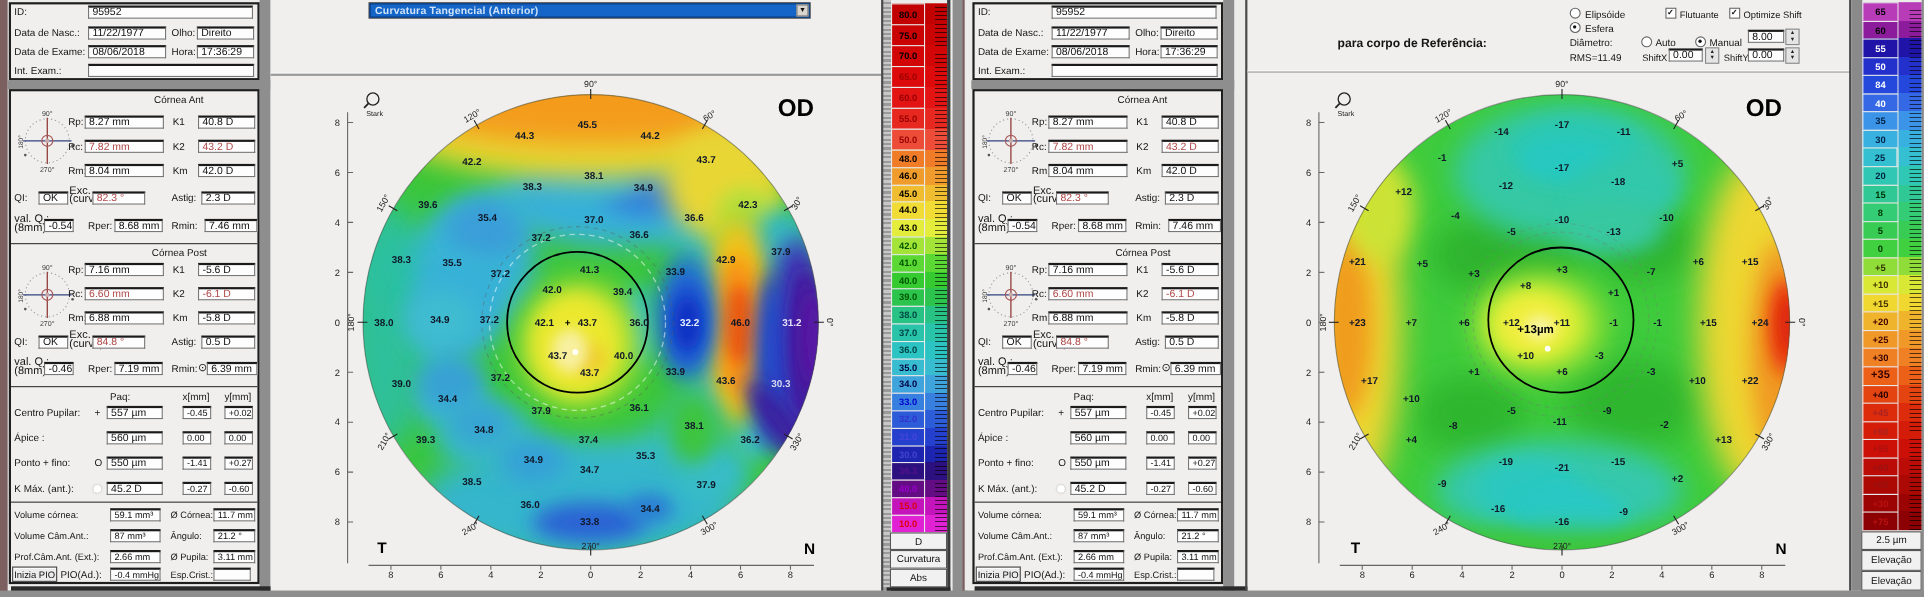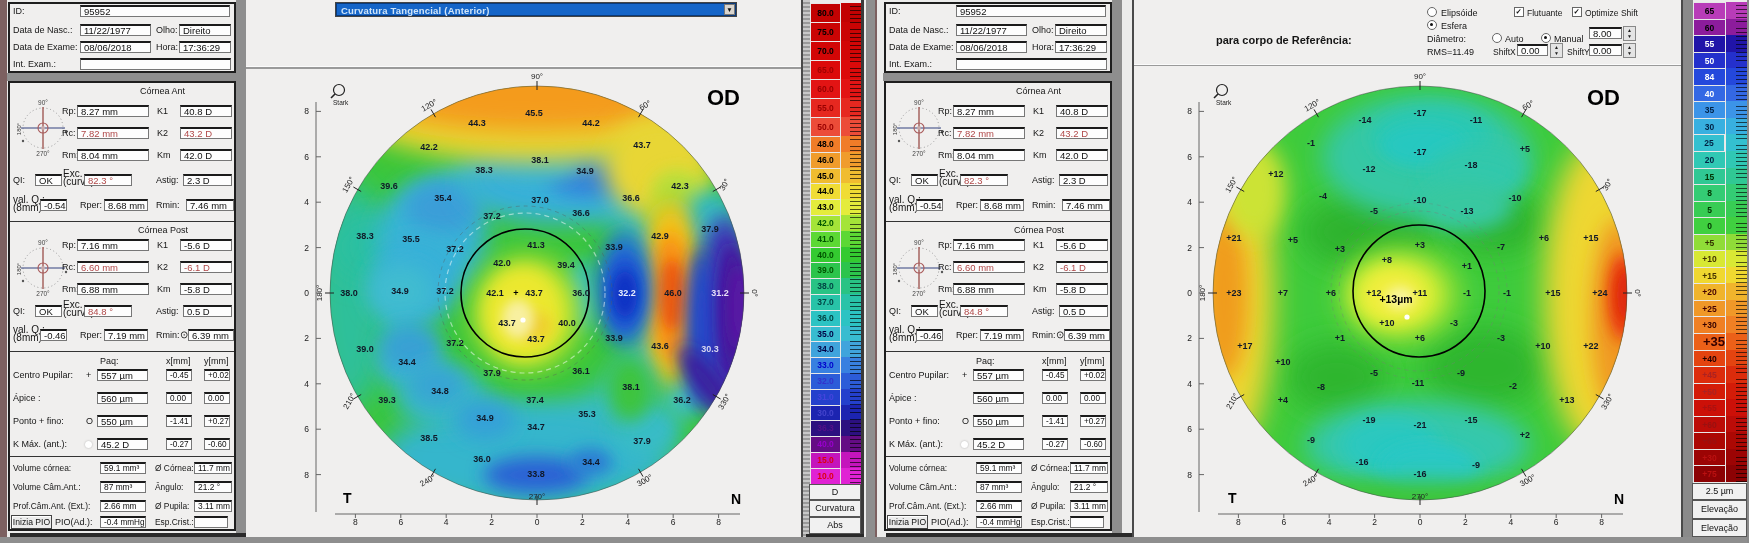--- a/index.html
+++ b/index.html
@@ -386,21 +386,21 @@
     <div style="left:1693px;top:168px;width:33px;height:17px;background:#30c894;border:1px solid #e8e8e8;border-width:1px 1px 0 1px;box-sizing:border-box;color:#030;font-size:8.5px;text-align:center;line-height:16px;font-weight:bold;">15</div>
     <div style="left:1693px;top:184px;width:33px;height:17px;background:#34cc74;border:1px solid #e8e8e8;border-width:1px 1px 0 1px;box-sizing:border-box;color:#030;font-size:8.5px;text-align:center;line-height:16px;font-weight:bold;">8</div>
     <div style="left:1693px;top:201px;width:33px;height:17px;background:#38cc54;border:1px solid #e8e8e8;border-width:1px 1px 0 1px;box-sizing:border-box;color:#030;font-size:8.5px;text-align:center;line-height:16px;font-weight:bold;">5</div>
     <div style="left:1693px;top:217px;width:33px;height:17px;background:#40d040;border:1px solid #e8e8e8;border-width:1px 1px 0 1px;box-sizing:border-box;color:#030;font-size:8.5px;text-align:center;line-height:16px;font-weight:bold;">0</div>
     <div style="left:1693px;top:234px;width:33px;height:17px;background:#90dc38;border:1px solid #e8e8e8;border-width:1px 1px 0 1px;box-sizing:border-box;color:#330;font-size:8.5px;text-align:center;line-height:16px;font-weight:bold;">+5</div>
     <div style="left:1693px;top:250px;width:33px;height:17px;background:#d8e834;border:1px solid #e8e8e8;border-width:1px 1px 0 1px;box-sizing:border-box;color:#430;font-size:8.5px;text-align:center;line-height:16px;font-weight:bold;">+10</div>
     <div style="left:1693px;top:267px;width:33px;height:17px;background:#f0d830;border:1px solid #e8e8e8;border-width:1px 1px 0 1px;box-sizing:border-box;color:#430;font-size:8.5px;text-align:center;line-height:16px;font-weight:bold;">+15</div>
     <div style="left:1693px;top:283px;width:33px;height:17px;background:#f0b42c;border:1px solid #e8e8e8;border-width:1px 1px 0 1px;box-sizing:border-box;color:#400;font-size:8.5px;text-align:center;line-height:16px;font-weight:bold;">+20</div>
     <div style="left:1693px;top:300px;width:33px;height:17px;background:#f09828;border:1px solid #e8e8e8;border-width:1px 1px 0 1px;box-sizing:border-box;color:#400;font-size:8.5px;text-align:center;line-height:16px;font-weight:bold;">+25</div>
     <div style="left:1693px;top:316px;width:33px;height:17px;background:#f08024;border:1px solid #e8e8e8;border-width:1px 1px 0 1px;box-sizing:border-box;color:#300;font-size:8.5px;text-align:center;line-height:16px;font-weight:bold;">+30</div>
-    <div style="left:1693px;top:333px;width:33px;height:17px;background:#ec6018;border:1px solid #e8e8e8;border-width:1px 1px 0 1px;box-sizing:border-box;color:#300;font-size:13px;text-align:right;line-height:16px;font-weight:bold;">+35</div>
+    <div style="left:1693px;top:333px;width:33px;height:17px;background:#ec6018;border:1px solid #e8e8e8;border-width:1px 1px 0 1px;box-sizing:border-box;color:#300;font-size:10px;text-align:center;line-height:16px;font-weight:bold;">+35</div>
     <div style="left:1693px;top:350px;width:33px;height:17px;background:#e44410;border:1px solid #e8e8e8;border-width:1px 1px 0 1px;box-sizing:border-box;color:#200;font-size:8.5px;text-align:center;line-height:16px;font-weight:bold;">+40</div>
     <div style="left:1693px;top:366px;width:33px;height:17px;background:#dc2c0c;border:1px solid #e8e8e8;border-width:1px 1px 0 1px;box-sizing:border-box;color:#a22;font-size:8.5px;text-align:center;line-height:16px;font-weight:bold;">+45</div>
     <div style="left:1693px;top:383px;width:33px;height:17px;background:#d41c08;border:1px solid #e8e8e8;border-width:1px 1px 0 1px;box-sizing:border-box;color:#a22;font-size:8.5px;text-align:center;line-height:16px;font-weight:bold;">+50</div>
     <div style="left:1693px;top:399px;width:33px;height:17px;background:#cc1008;border:1px solid #e8e8e8;border-width:1px 1px 0 1px;box-sizing:border-box;color:#a11;font-size:8.5px;text-align:center;line-height:16px;font-weight:bold;">+55</div>
     <div style="left:1693px;top:416px;width:33px;height:17px;background:#bc0c08;border:1px solid #e8e8e8;border-width:1px 1px 0 1px;box-sizing:border-box;color:#911;font-size:8.5px;text-align:center;line-height:16px;font-weight:bold;">+60</div>
     <div style="left:1693px;top:432px;width:33px;height:17px;background:#ac0804;border:1px solid #e8e8e8;border-width:1px 1px 0 1px;box-sizing:border-box;color:#911;font-size:8.5px;text-align:center;line-height:16px;font-weight:bold;">+65</div>
     <div style="left:1693px;top:449px;width:33px;height:17px;background:#9c0404;border:1px solid #e8e8e8;border-width:1px 1px 0 1px;box-sizing:border-box;color:#b11;font-size:8.5px;text-align:center;line-height:16px;font-weight:bold;">+30</div>
     <div style="left:1693px;top:465px;width:33px;height:17px;background:#8c0204;border:1px solid #e8e8e8;border-width:1px 1px 0 1px;box-sizing:border-box;color:#b11;font-size:8.5px;text-align:center;line-height:16px;font-weight:bold;">+75</div>
     <div style="left:1726px;top:2px;width:21px;height:480px;background:linear-gradient(180deg,#b83cb8 0px 17px,#8c1c9c 17px 33px,#2014a8 33px 50px,#2430cc 50px 66px,#2448dc 66px 83px,#3468e4 83px 99px,#3c94e8 99px 116px,#38b0e0 116px 132px,#34c0d0 132px 149px,#30c8b4 149px 166px,#30c894 166px 182px,#34cc74 182px 199px,#38cc54 199px 215px,#40d040 215px 232px,#90dc38 232px 248px,#d8e834 248px 265px,#f0d830 265px 281px,#f0b42c 281px 298px,#f09828 298px 314px,#f08024 314px 331px,#ec6018 331px 348px,#e44410 348px 364px,#dc2c0c 364px 381px,#d41c08 381px 397px,#cc1008 397px 414px,#bc0c08 414px 430px,#ac0804 430px 447px,#9c0404 447px 463px,#8c0204 463px 480px);"></div>
     <div style="left:1736px;top:2px;width:11px;height:480px;background:repeating-linear-gradient(180deg,transparent 0 3px,rgba(0,0,0,.65) 3px 3.9px);"></div>

